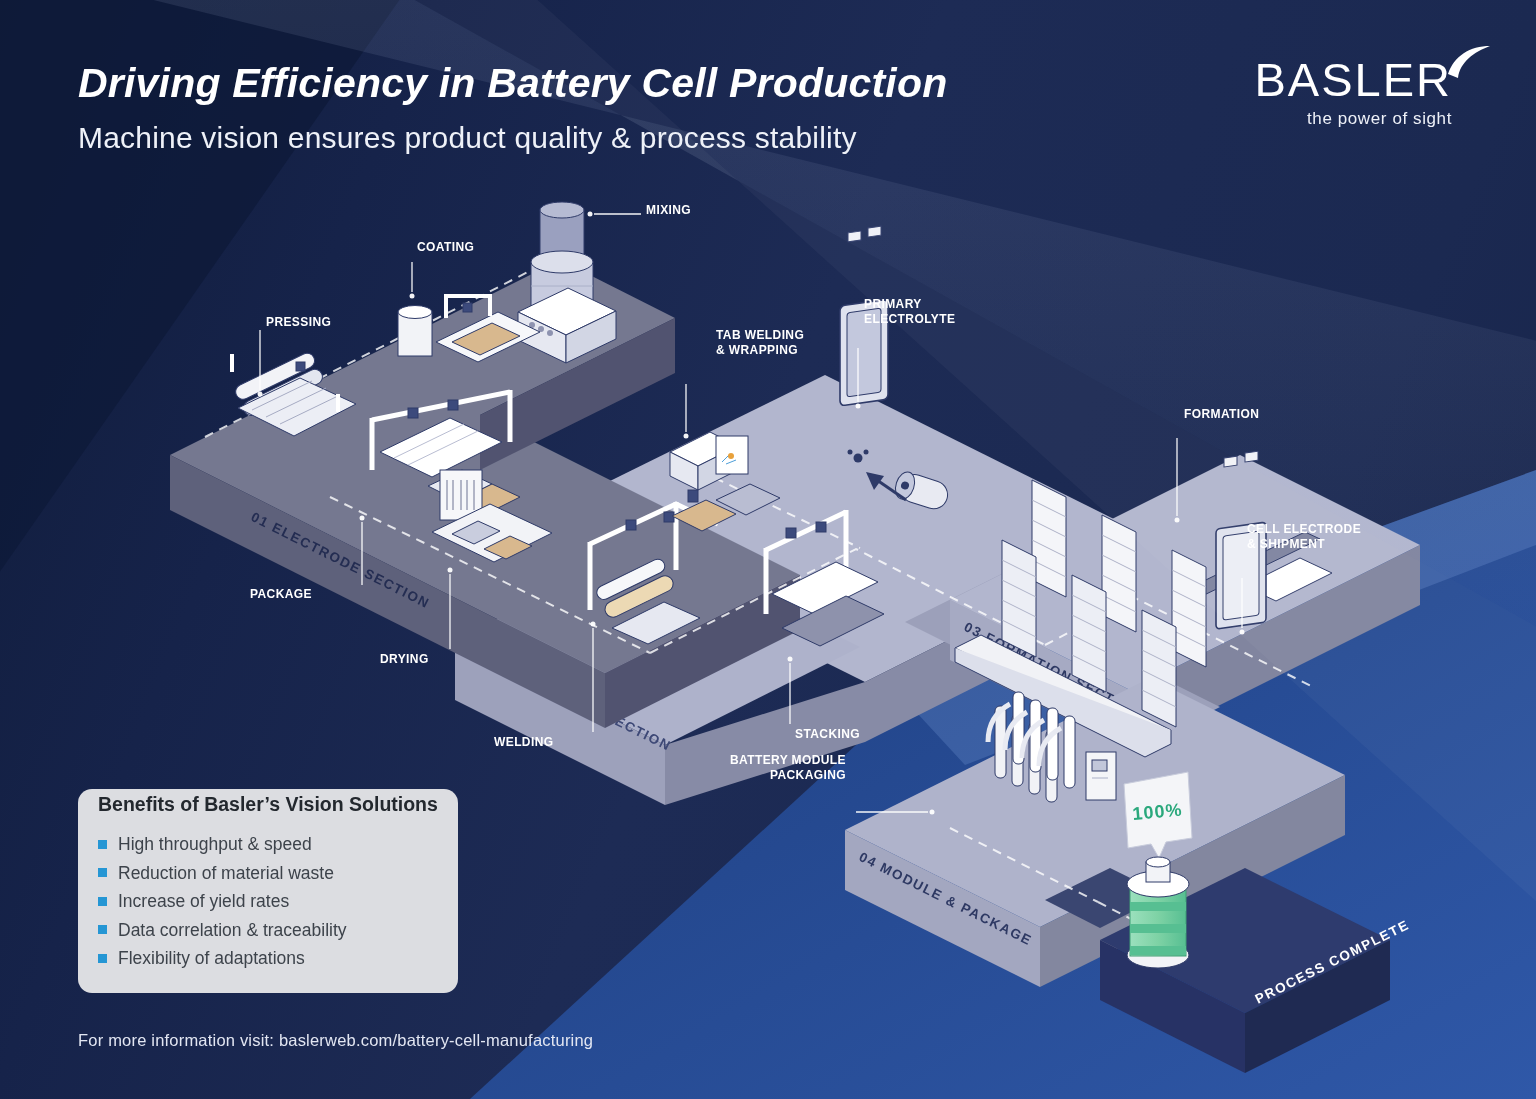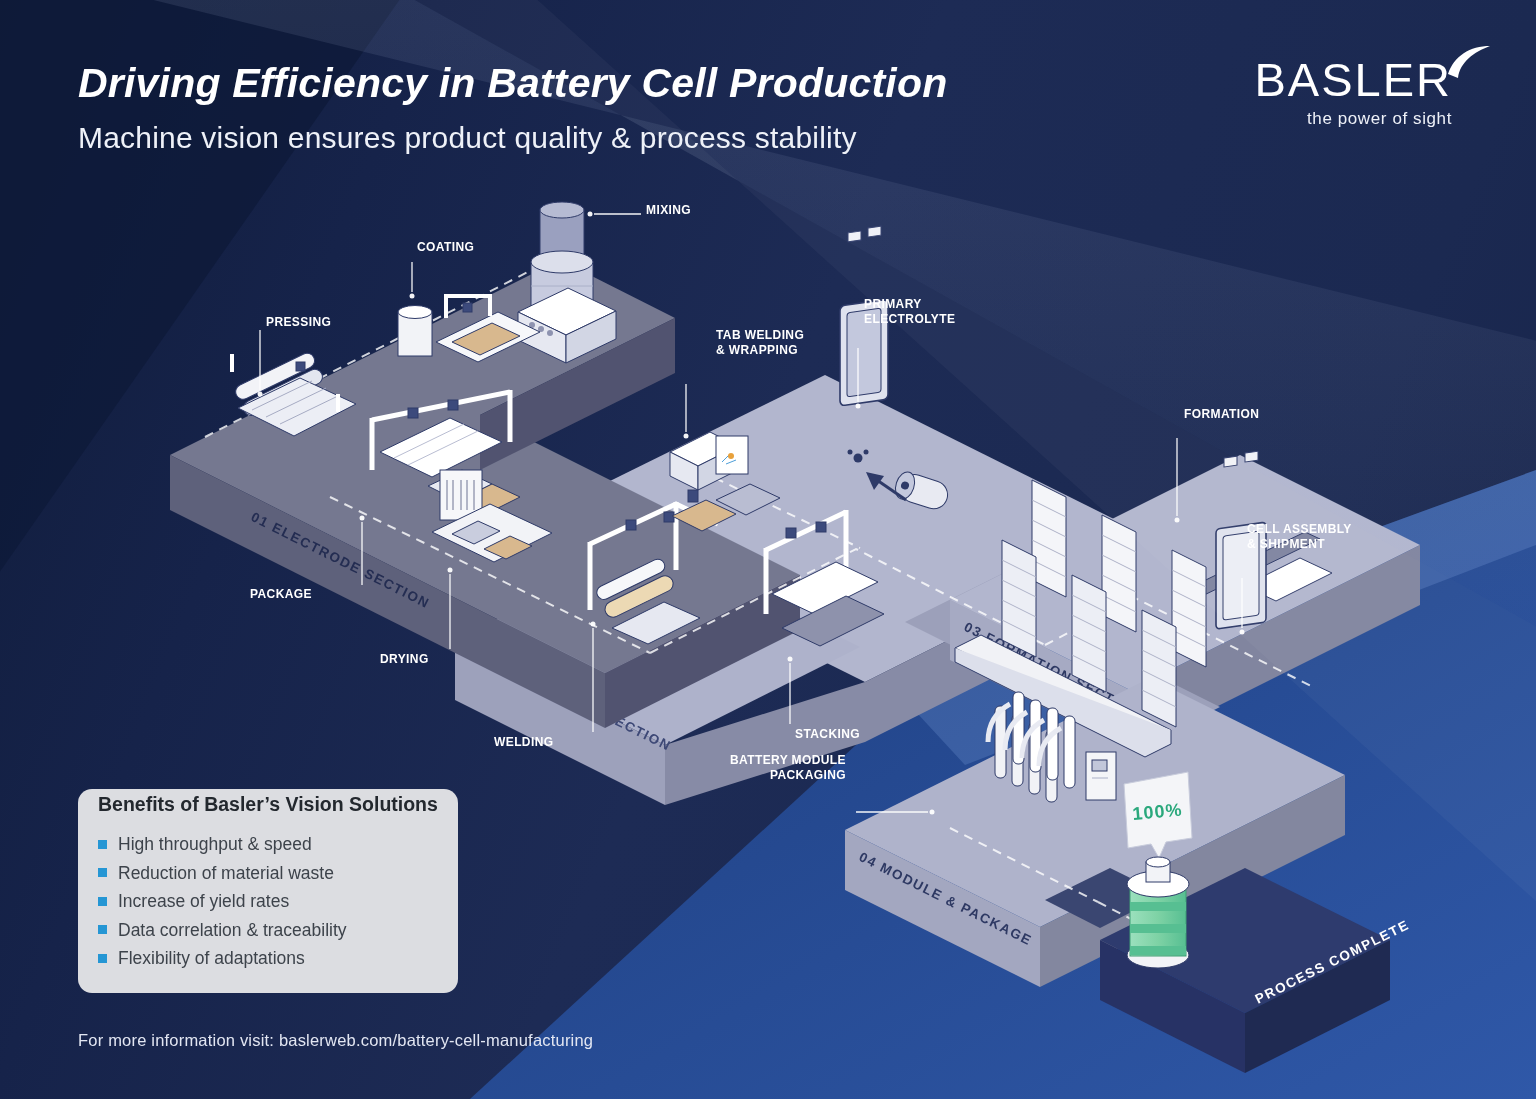--- a/index.html
+++ b/index.html
@@ -324,21 +324,21 @@
 <div class="lbl" style="left:696px;top:328px;margin-left:20px;">
   <div>TAB WELDING</div>
   <div>&amp; WRAPPING</div>
 </div>
 <div class="lbl" style="left:864px;top:297px;">
   <div>PRIMARY</div>
   <div>ELECTROLYTE</div>
 </div>
 <div class="lbl" style="left:1184px;top:407px;">FORMATION</div>
 <div class="lbl" style="left:1247px;top:522px;">
-  <div>CELL ASSEMBLY</div>
+  <div>CELL ELECTRODE</div>
   <div>&amp; SHIPMENT</div>
 </div>
 <div class="lbl r" style="right:690px;top:753px;margin-left:16px;">
   <div>BATTERY MODULE</div>
   <div>PACKAGING</div>
 </div>
 
 <div class="benefits">
   <h3>Benefits of Basler’s Vision Solutions</h3>
   <ul>

